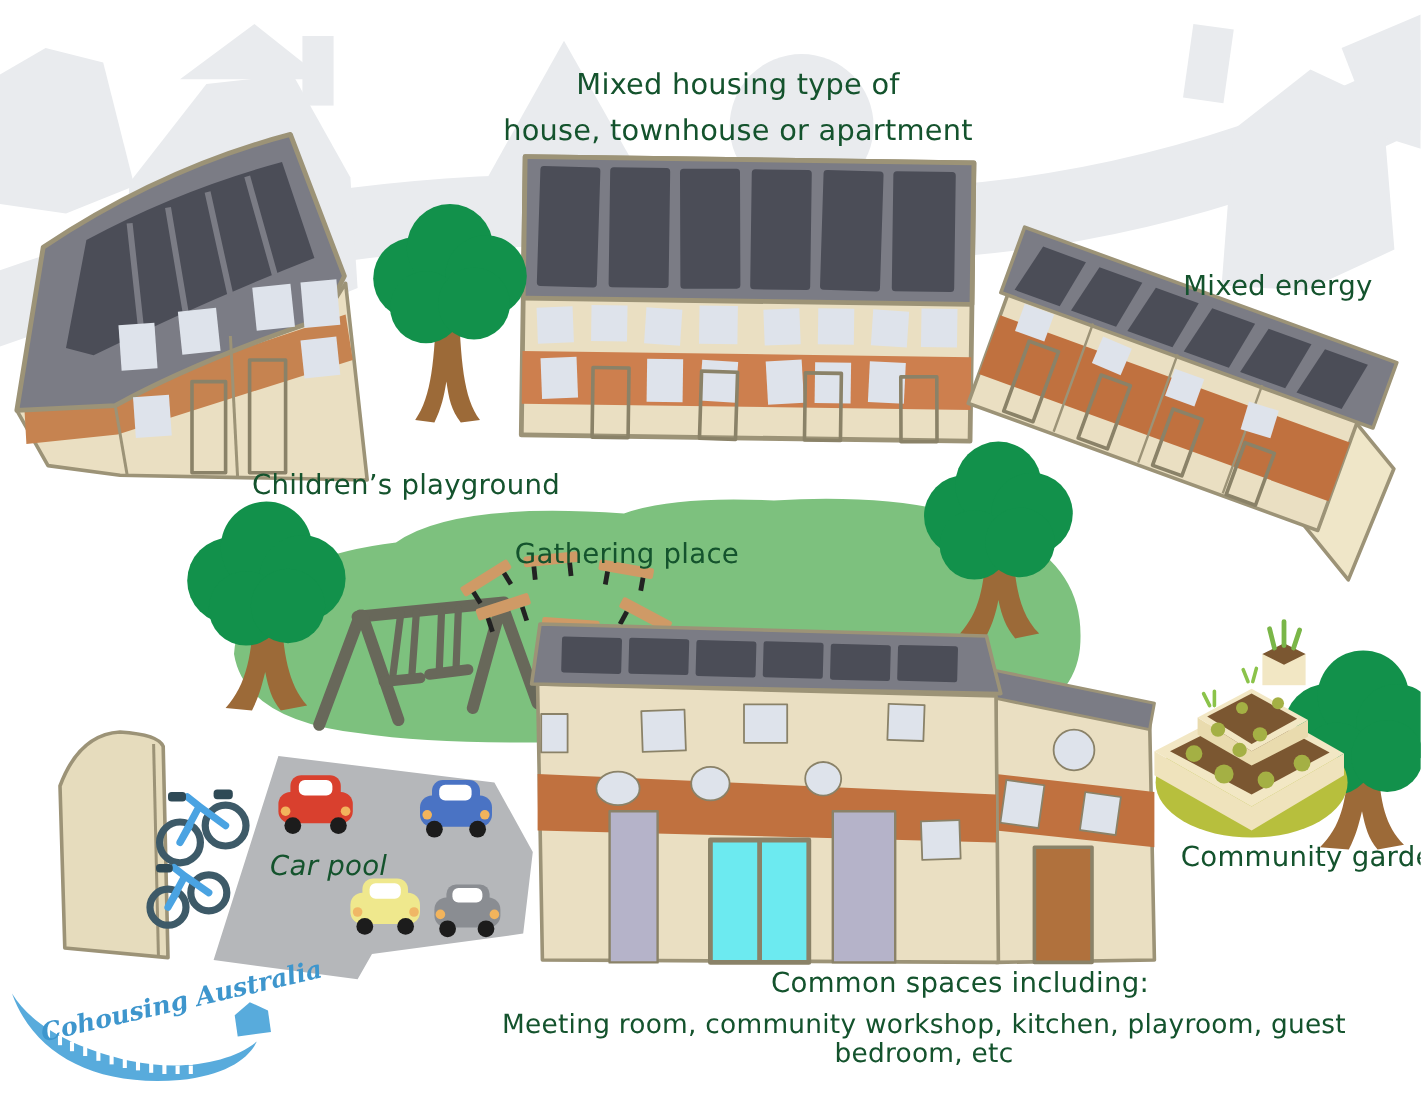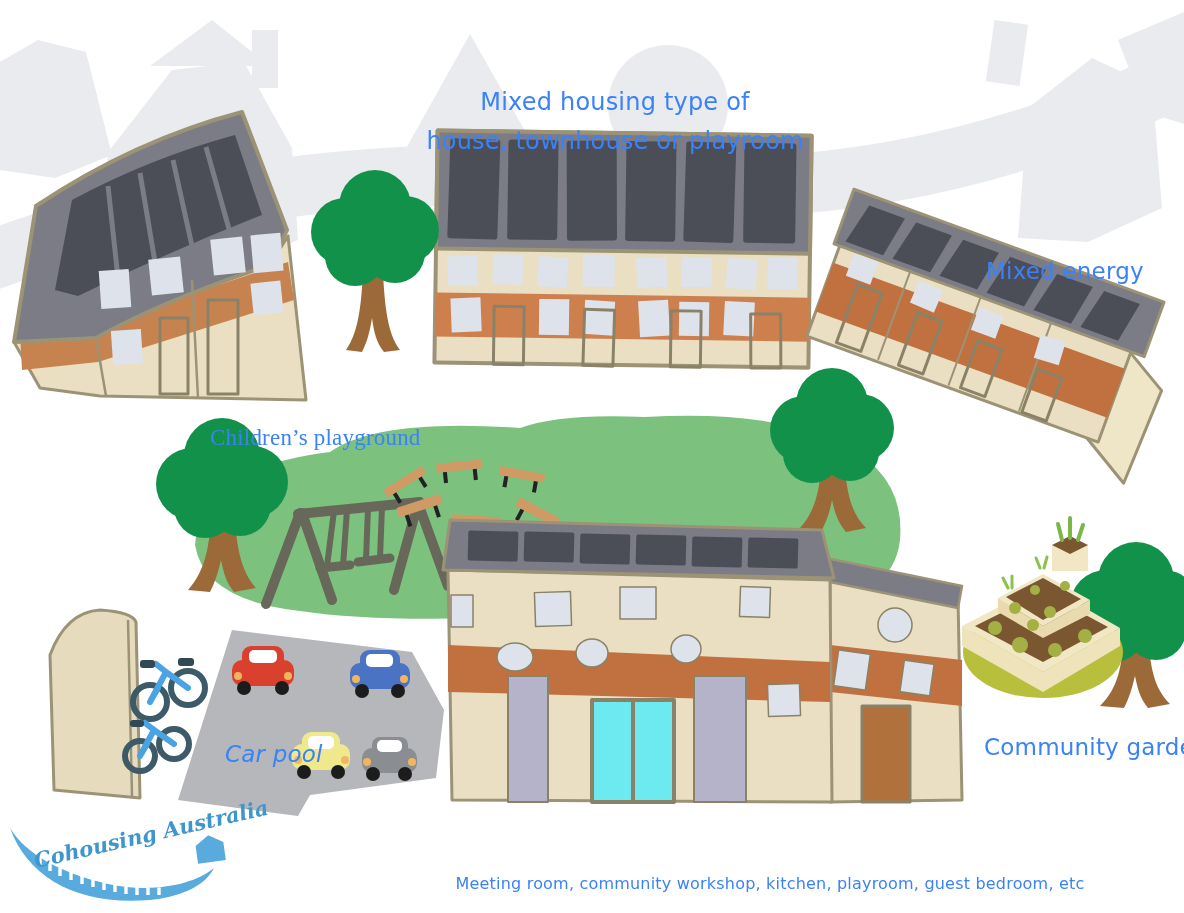--- a/index.html
+++ b/index.html
@@ -2,22 +2,22 @@
 <html><head>
 <meta charset="utf-8">
 <style>
   html,body{margin:0;padding:0;background:#ffffff;}
   .canvas{
     position:relative;width:1184px;height:913px;background:#ffffff;overflow:hidden;
     font-family:"DejaVu Sans", sans-serif;
   }
   .canvas svg{position:absolute;left:0;top:0;}
   .lbl{
-    position:absolute;color:#3b82f6;font-size:23px;line-height:1.1;
-    letter-spacing:.2px;white-space:nowrap;margin-top:32px;
+    position:absolute;color:#14532d;font-size:23px;line-height:1.1;
+    letter-spacing:.2px;white-space:nowrap;
   }
   .lbl.center{text-align:center;white-space:normal;}
 </style>
 </head>
 <body>
 
 <div class="canvas">
 
 <svg width="1184" height="913" viewBox="0 0 1184 913">
 
@@ -358,27 +358,29 @@
       <circle cx="159" cy="885" r="2.6"></circle>
           <rect x="157.3" y="888" width="3.4" height="7"></rect>
     </g>
     <text x="36" y="868" transform="rotate(-13 36 868)" font-family="DejaVu Serif, serif" font-style="italic" font-weight="bold" font-size="21" fill="#3e96cd">Cohousing Australia</text>
     <polygon points="196,844 210,835 224,844 224,862 196,862" fill="#58abdc" transform="rotate(-8 210 848)"></polygon>
   </g>
 
 </svg>
 
 <div class="lbl center" style="left:395px;top:57px;width:440px;font-size:24px;">Mixed housing type of</div>
-<div class="lbl center" style="left:395px;top:96px;width:440px;font-size:24px;">house, townhouse or playroom</div>
+<div class="lbl center" style="left:395px;top:96px;width:440px;font-size:24px;">house, townhouse or apartment</div>
 
 <div class="lbl" style="left:986px;top:227px;">Mixed energy</div>
 
-<div class="lbl" style="left:210px;top:393px;font-family:Liberation Serif, serif;">Children’s playground</div>
-
+<div class="lbl" style="left:210px;top:393px;">Children’s playground</div>
+
+<div class="lbl" style="left:429px;top:450px;">Gathering place</div>
 
 <div class="lbl" style="left:225px;top:710px;font-style:italic;">Car pool</div>
 
 
 <div class="lbl" style="left:984px;top:703px;">Community garden</div>
 
-<div class="lbl center" style="left:398px;top:843px;width:744px;font-size:16px;">Meeting room, community workshop, kitchen, playroom, guest bedroom, etc</div>
+<div class="lbl center" style="left:600px;top:808px;width:400px;">Common spaces including:</div>
+<div class="lbl center" style="left:398px;top:843px;width:744px;font-size:22px;">Meeting room, community workshop, kitchen, playroom, guest bedroom, etc</div>
 
 </div>
 
 </body></html>

